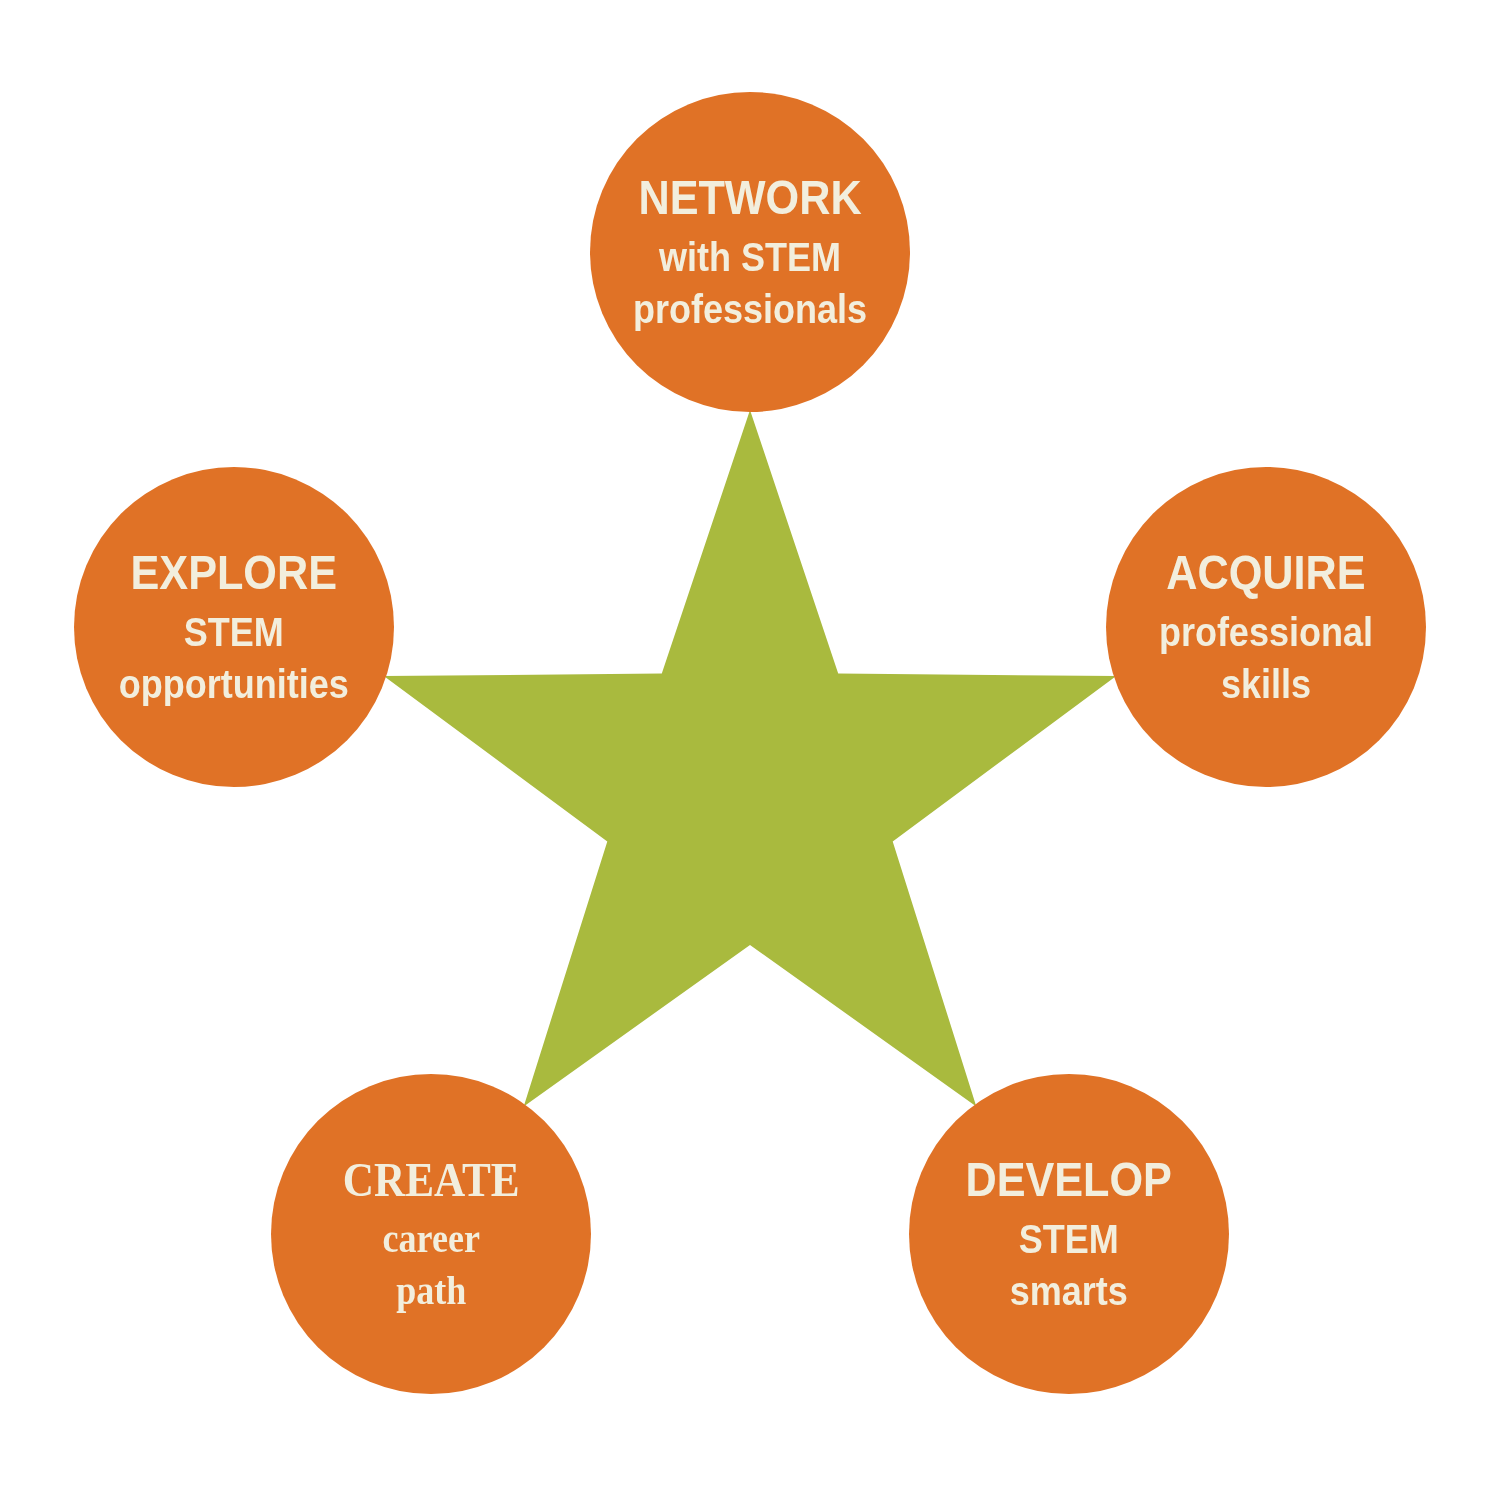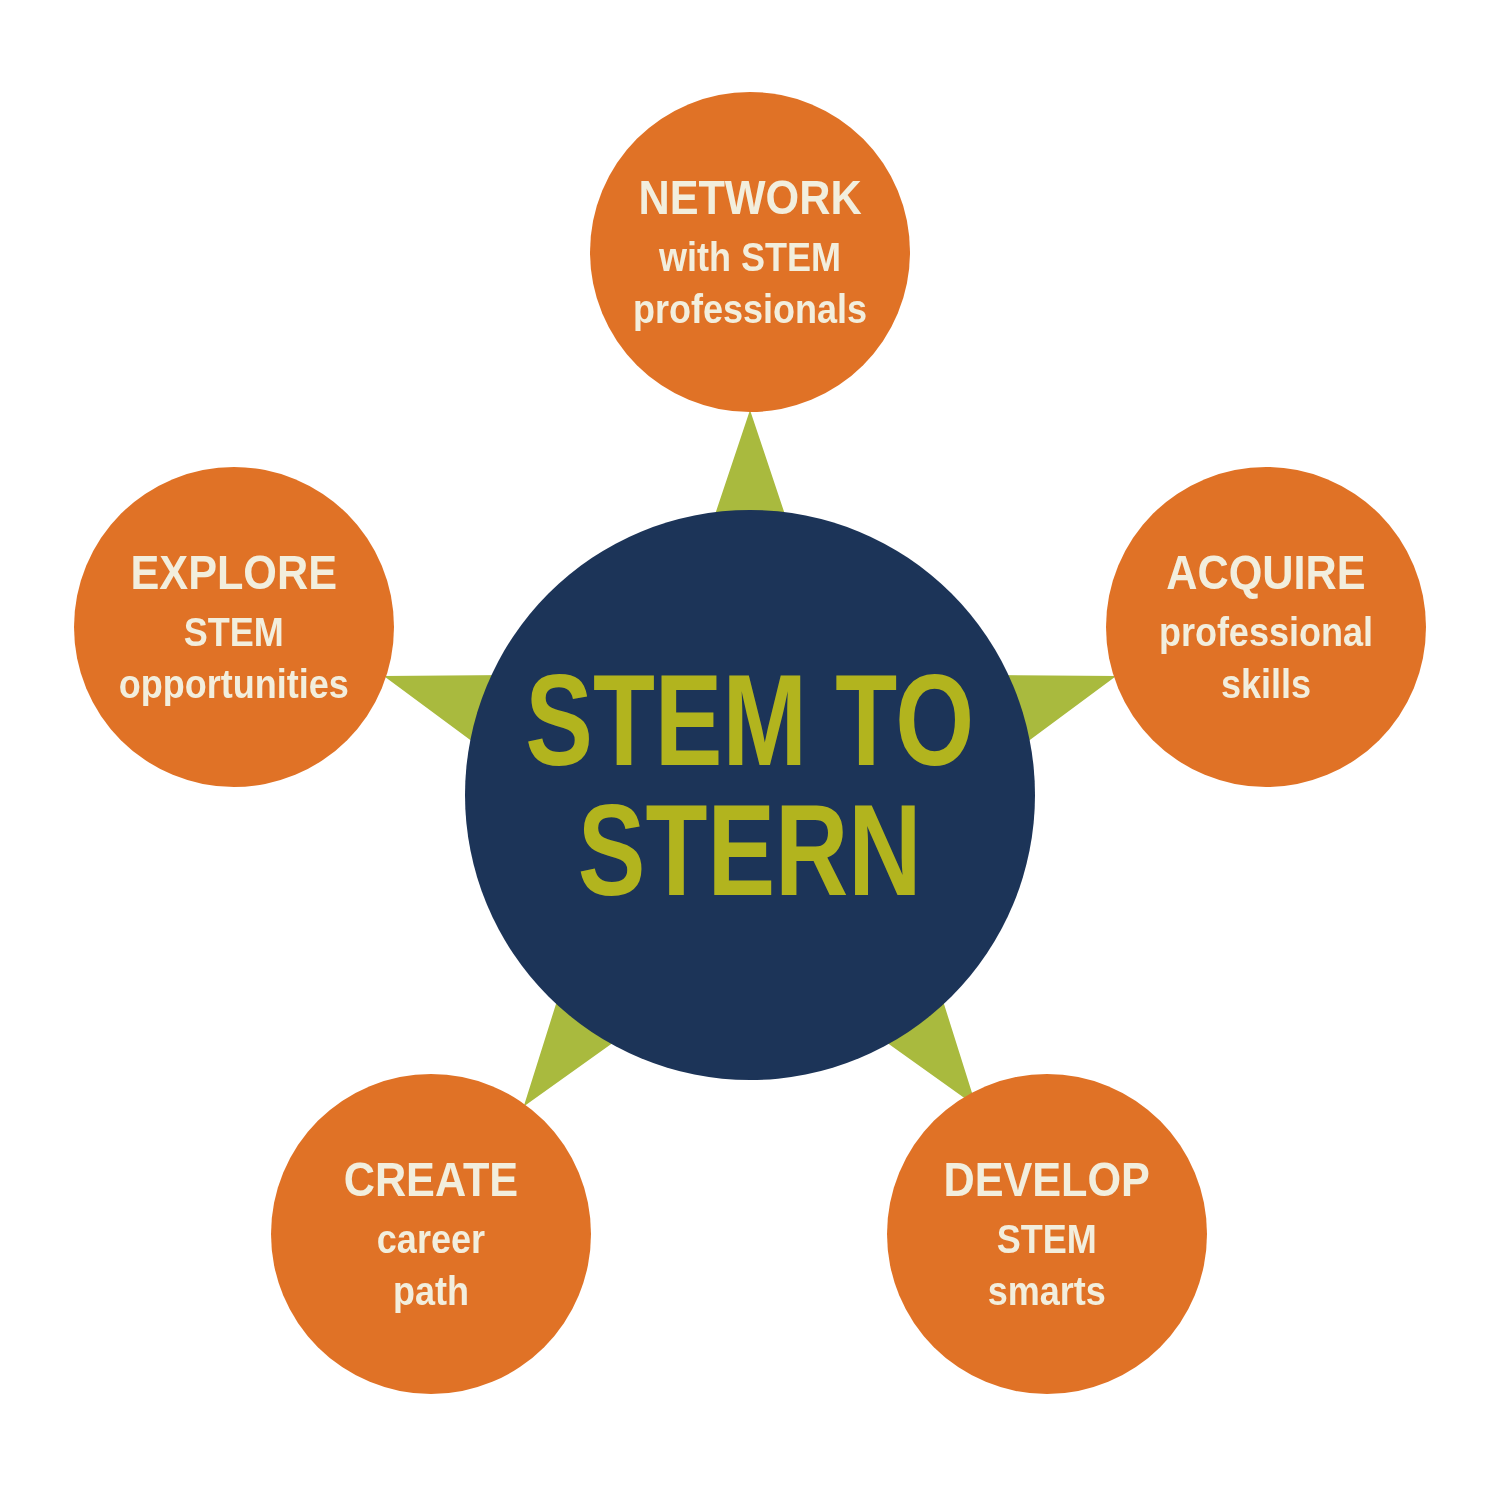--- a/index.html
+++ b/index.html
@@ -77,39 +77,33 @@
     line-height: 1.2;
     margin-bottom: 5px;
   }
   .node-subtitle-line {
     font-size: 40px;
     font-weight: bold;
     line-height: 1.3;
   }
   .node-network { left: 590px; top: 92px; }
   .node-acquire { left: 1106px; top: 467px; }
-  .node-develop { left: 887px; top: 1074px; }
-  .node-create  { left: 271px; top: 1074px; }
+  .node-develop { left: 909px; top: 1074px; }
+  .node-create  { left: 271px; top: 1074px; font-family: Liberation Serif, serif; }
   .node-explore { left: 74px;  top: 467px; text-align: center; }
 </style>
 </head>
 <body>
 
 <div class="canvas">
 
   <svg class="star-svg" viewBox="0 0 1500 1500" xmlns="http://www.w3.org/2000/svg" aria-hidden="true">
     <polygon points="750,410 838.2,673.6 1116.2,676 892.7,841.4 976.3,1106.4 750,945 523.7,1106.4 607.3,841.4 383.8,676 661.8,673.6"></polygon>
   </svg>
 
-  <div class="center-circle">
-    <div class="center-text">
-      <div>STEM TO</div>
-      <div>STERN</div>
-    </div>
-  </div>
 
   <div class="node node-network">
     <div class="node-inner">
       <div class="node-title">NETWORK</div>
       <div class="node-subtitle-line">with STEM</div>
       <div class="node-subtitle-line">professionals</div>
     </div>
   </div>
 
   <div class="node node-acquire">

